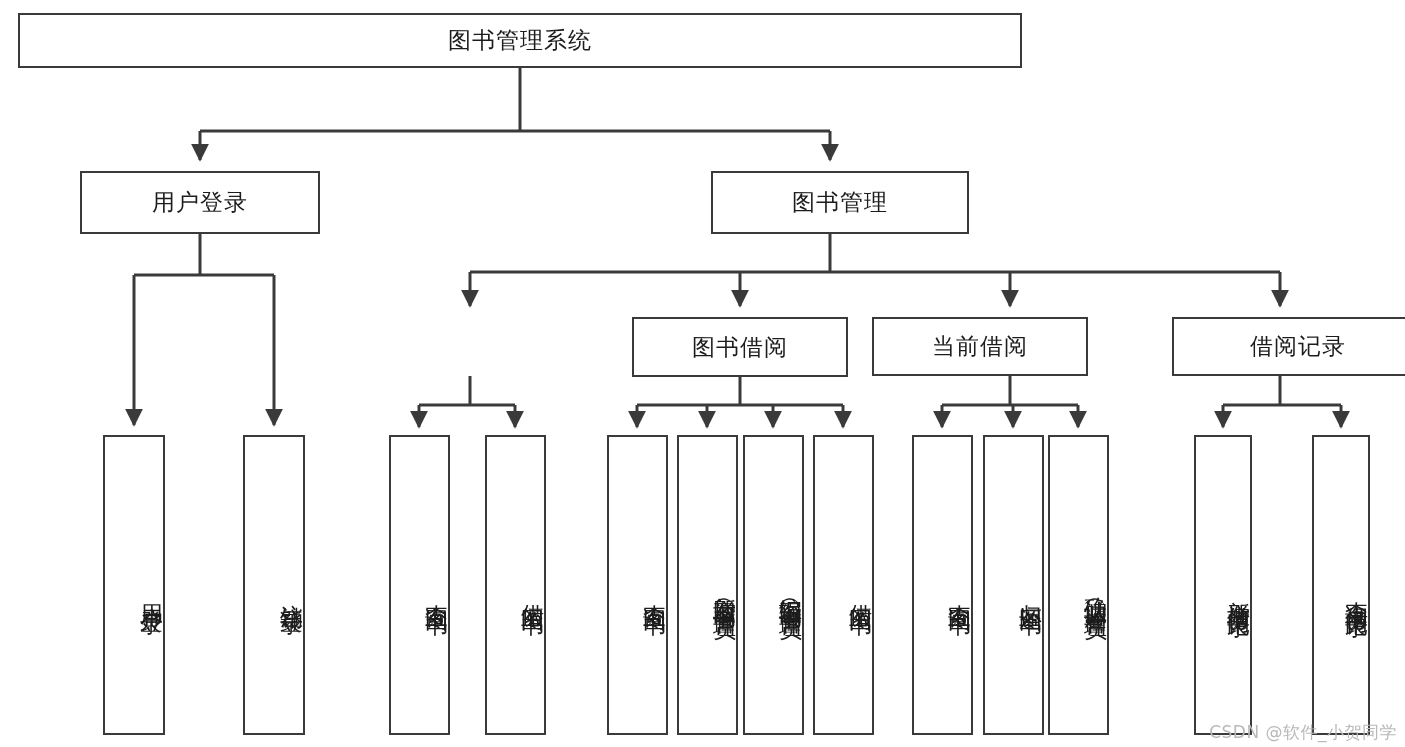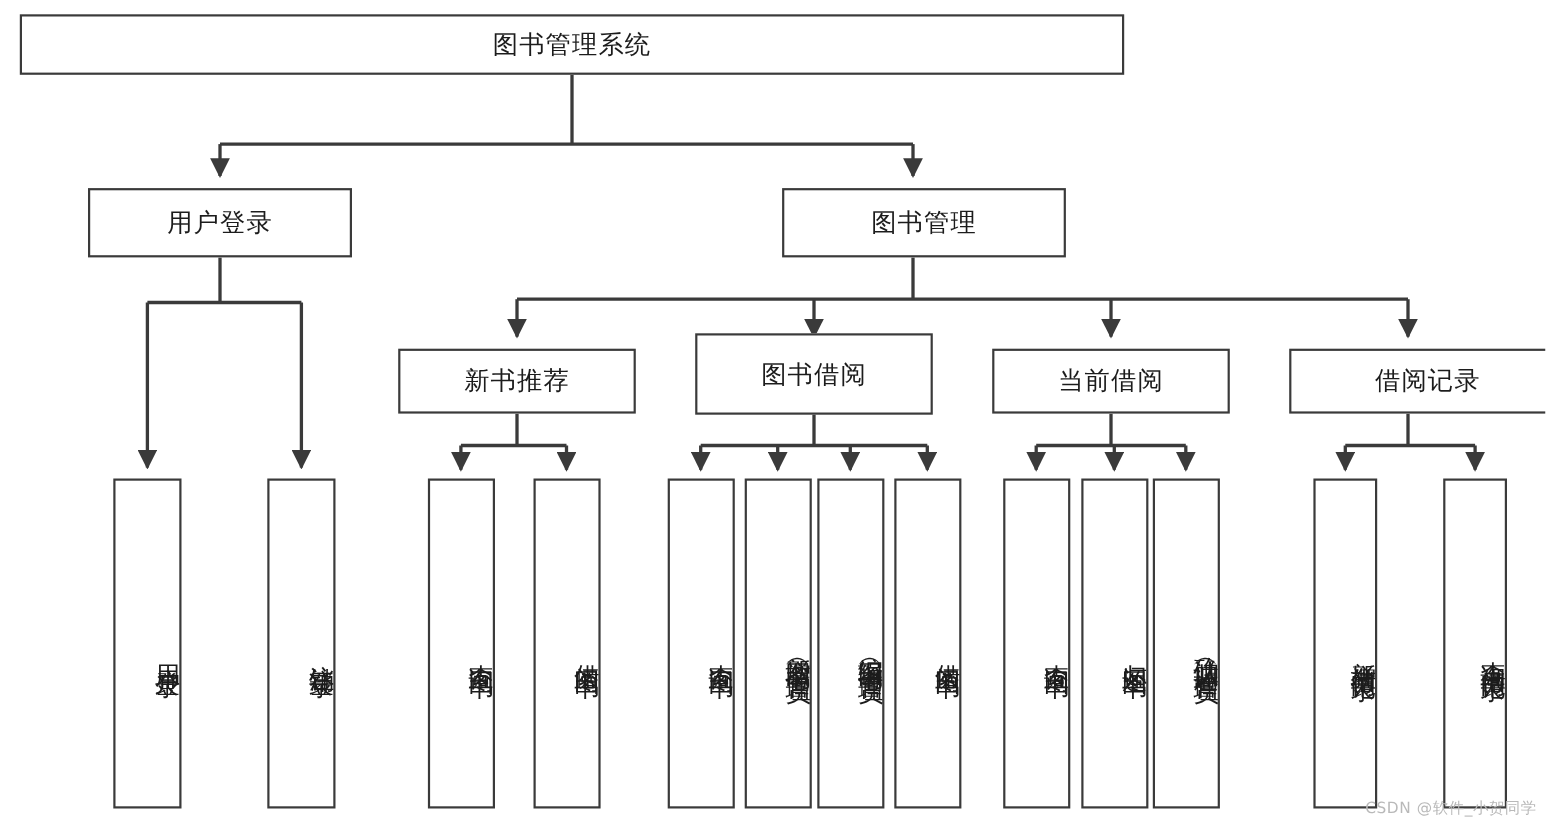--- a/index.html
+++ b/index.html
@@ -51,21 +51,21 @@
     text-orientation: upright;
     line-height: 1.02;
   }
   #root-node {
     border-width: 2px;
   }
   #watermark {
     position: absolute;
     right: 8px;
     bottom: 3px;
-    font-size: 14px;
+    font-size: 17px;
     color: #b9b9b9;
     letter-spacing: 0.5px;
     white-space: nowrap;
     pointer-events: none;
   }
 </style>
 </head>
 <body>
 
 <div id="canvas">
@@ -124,27 +124,24 @@
     <span class="txt">图书管理系统</span>
   </div>
 
   <div class="node horiz" style="left:80px; top:171px; width:240px; height:63px;">
     <span class="txt">用户登录</span>
   </div>
   <div class="node horiz" style="left:711px; top:171px; width:258px; height:63px;">
     <span class="txt">图书管理</span>
   </div>
 
-  <div class="node horiz" style="left:362px; top:317px; width:216px; height:59px;">
-    <span class="txt">新书推荐</span>
-  </div>
-  <div class="node horiz" style="left:632px; top:303px; width:216px; height:74px;">
+  <div class="node horiz" style="left:632px; top:317px; width:216px; height:60px;">
     <span class="txt">图书借阅</span>
   </div>
-  <div class="node horiz" style="left:902px; top:317px; width:216px; height:59px;">
+  <div class="node horiz" style="left:872px; top:317px; width:216px; height:59px;">
     <span class="txt">当前借阅</span>
   </div>
   <div class="node horiz" style="left:1172px; top:317px; width:252px; height:59px;">
     <span class="txt">借阅记录</span>
   </div>
 
   <div class="node vert" style="left:103px; top:435px; width:62px; height:300px;">
     <span class="txt">用户登录</span>
   </div>
   <div class="node vert" style="left:243px; top:435px; width:62px; height:300px;">

